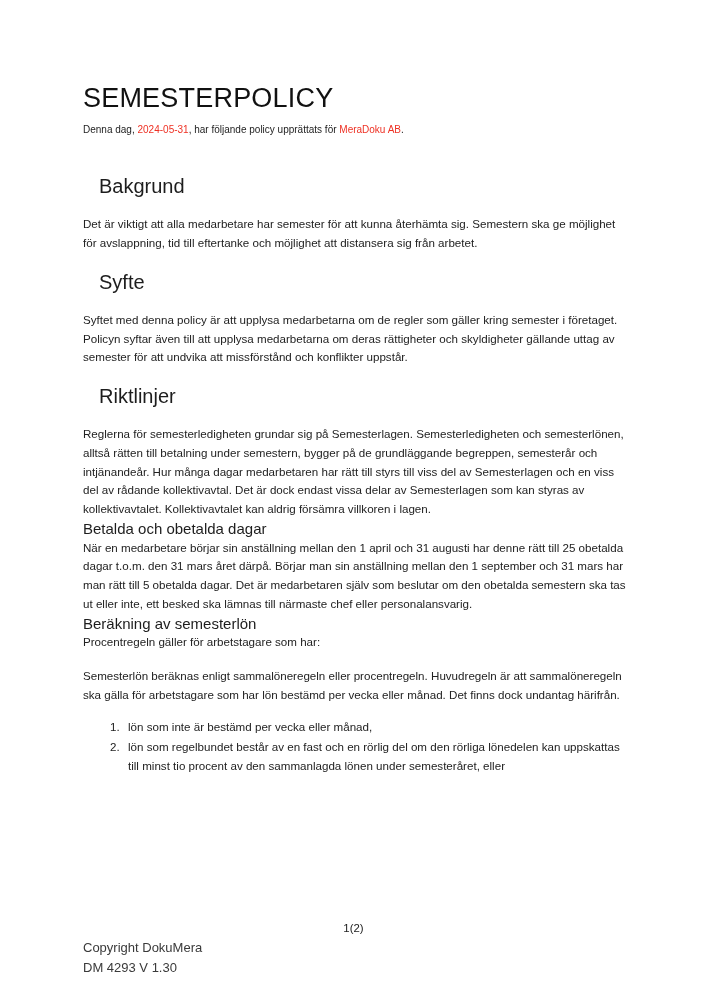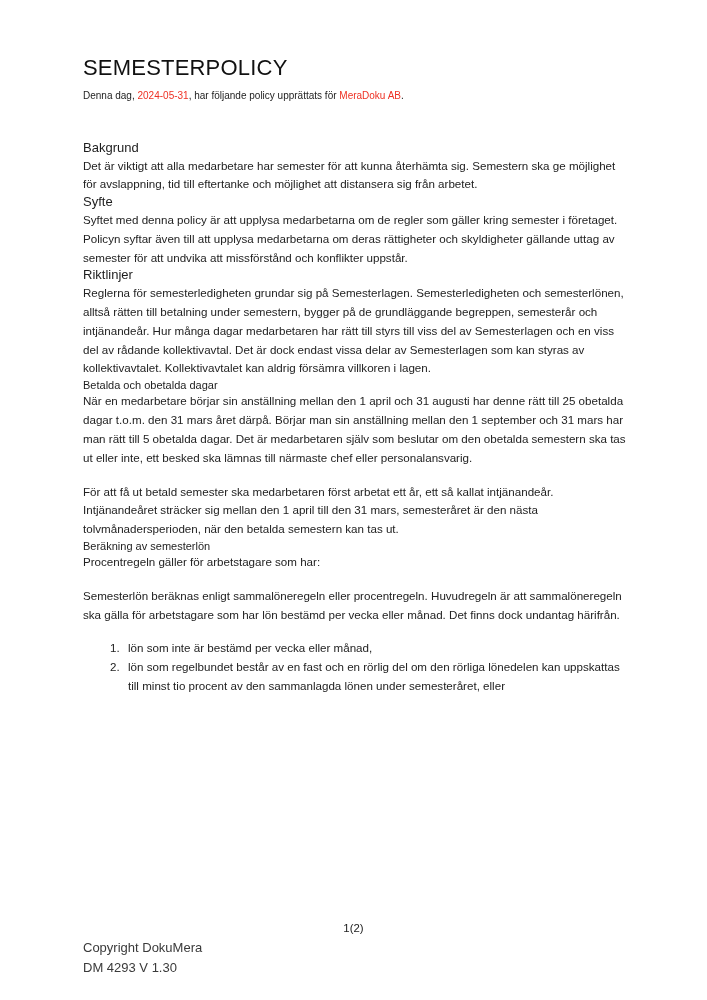--- a/index.html
+++ b/index.html
@@ -26,50 +26,50 @@
 
   .content {
     position: absolute;
     left: 83px;
     top: 0;
     width: 545px;
   }
 
   
   .doc-title {
-    font-size: 22px;
+    font-size: 27px;
     font-weight: 400;
     letter-spacing: 0.2px;
     color: #111111;
     margin: 0;
-    padding-top: 56px;
+    padding-top: 84px;
     line-height: 1.1;
   }
 
   .doc-subtitle {
     font-size: 10px;
     line-height: 1.45;
     color: #232323;
     margin: 9px 0 0 0;
   }
   .red {
     color: #ee3124;
   }
 
   
   h2.section-heading {
-    font-size: 13px;
+    font-size: 20px;
     font-weight: 400;
     color: #1d1d1d;
-    margin: 0;
+    margin: 16px;
     line-height: 1.3;
   }
 
   h3.sub-heading {
-    font-size: 11px;
+    font-size: 15px;
     font-weight: 400;
     color: #1d1d1d;
     margin: 0;
     line-height: 1.3;
   }
 
   p.body-text {
     font-size: 11.6px;
     line-height: 1.62;
     color: #222222;
@@ -134,21 +134,20 @@
     <p class="body-text">Det är viktigt att alla medarbetare har semester för att kunna återhämta sig. Semestern ska ge möjlighet för avslappning, tid till eftertanke och möjlighet att distansera sig från arbetet.</p>
 
     <h2 class="section-heading blk-h2">Syfte</h2>
     <p class="body-text">Syftet med denna policy är att upplysa medarbetarna om de regler som gäller kring semester i företaget. Policyn syftar även till att upplysa medarbetarna om deras rättigheter och skyldigheter gällande uttag av semester för att undvika att missförstånd och konflikter uppstår.</p>
 
     <h2 class="section-heading blk-h2">Riktlinjer</h2>
     <p class="body-text">Reglerna för semesterledigheten grundar sig på Semesterlagen. Semesterledigheten och semesterlönen, alltså rätten till betalning under semestern, bygger på de grundläggande begreppen, semesterår och intjänandeår. Hur många dagar medarbetaren har rätt till styrs till viss del av Semesterlagen och en viss del av rådande kollektivavtal. Det är dock endast vissa delar av Semesterlagen som kan styras av kollektivavtalet. Kollektivavtalet kan aldrig försämra villkoren i lagen.</p>
 
     <h3 class="sub-heading blk-h3">Betalda och obetalda dagar</h3>
     <p class="body-text">När en medarbetare börjar sin anställning mellan den 1 april och 31 augusti har denne rätt till 25 obetalda dagar t.o.m. den 31 mars året därpå. Börjar man sin anställning mellan den 1 september och 31 mars har man rätt till 5 obetalda dagar. Det är medarbetaren själv som beslutar om den obetalda semestern ska tas ut eller inte, ett besked ska lämnas till närmaste chef eller personalansvarig.</p>
-    <p class="body-text">För att få ut betald semester ska medarbetaren först arbetat ett år, ett så kallat intjänandeår. Intjänandeåret sträcker sig mellan den 1 april till den 31 mars, semesteråret är den nästa tolvmånadersperioden, när den betalda semestern kan tas ut.</p>
 
     <h3 class="sub-heading blk-h3">Beräkning av semesterlön</h3>
     <p class="body-text">Procentregeln gäller för arbetstagare som har:</p>
     <p class="body-text">Semesterlön beräknas enligt sammalöneregeln eller procentregeln. Huvudregeln är att sammalöneregeln ska gälla för arbetstagare som har lön bestämd per vecka eller månad. Det finns dock undantag härifrån.</p>
 
     <ol class="numbered-list">
       <li>lön som inte är bestämd per vecka eller månad,</li>
       <li>lön som regelbundet består av en fast och en rörlig del om den rörliga lönedelen kan uppskattas till minst tio procent av den sammanlagda lönen under semesteråret, eller</li>
     </ol>
 

